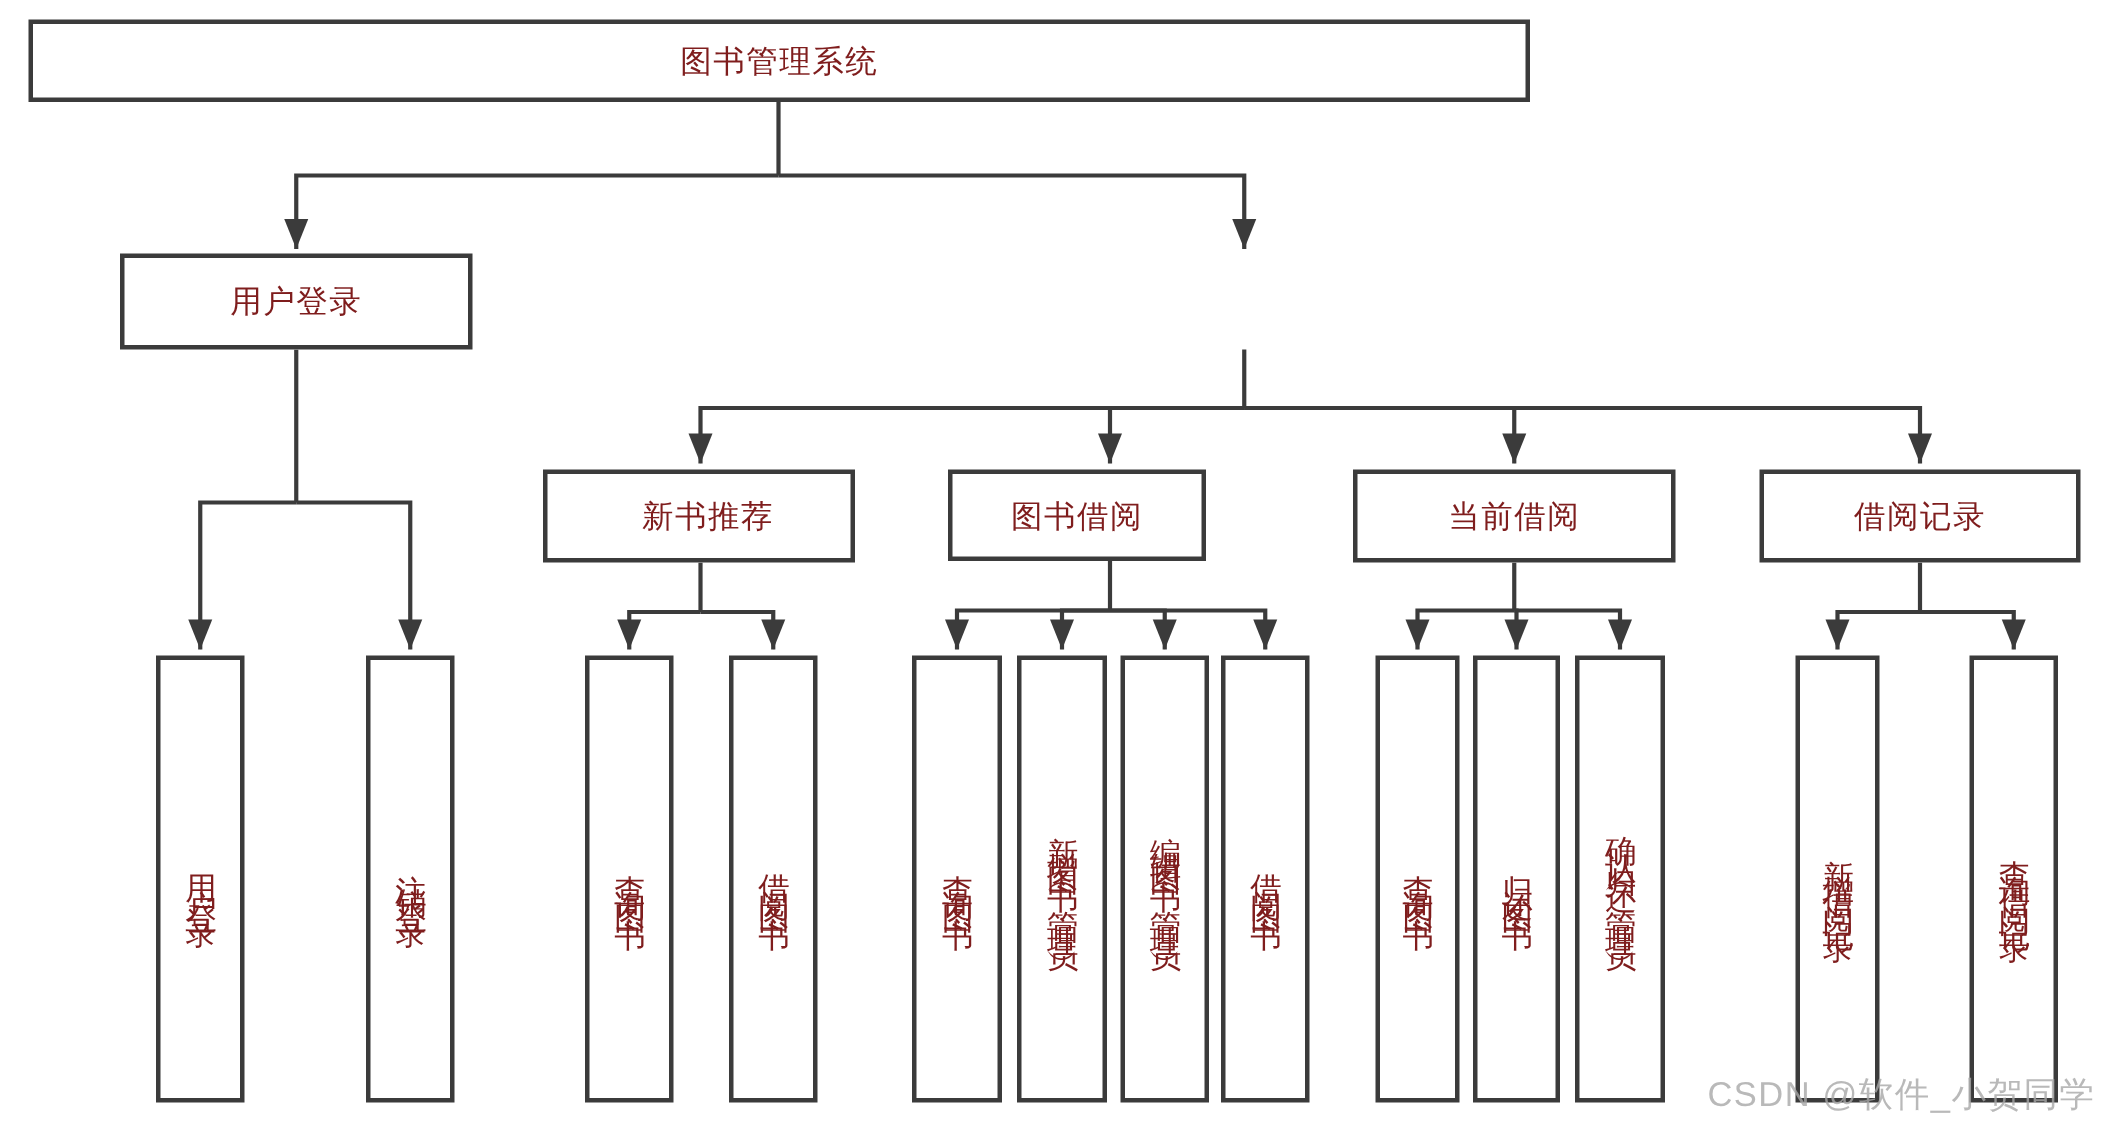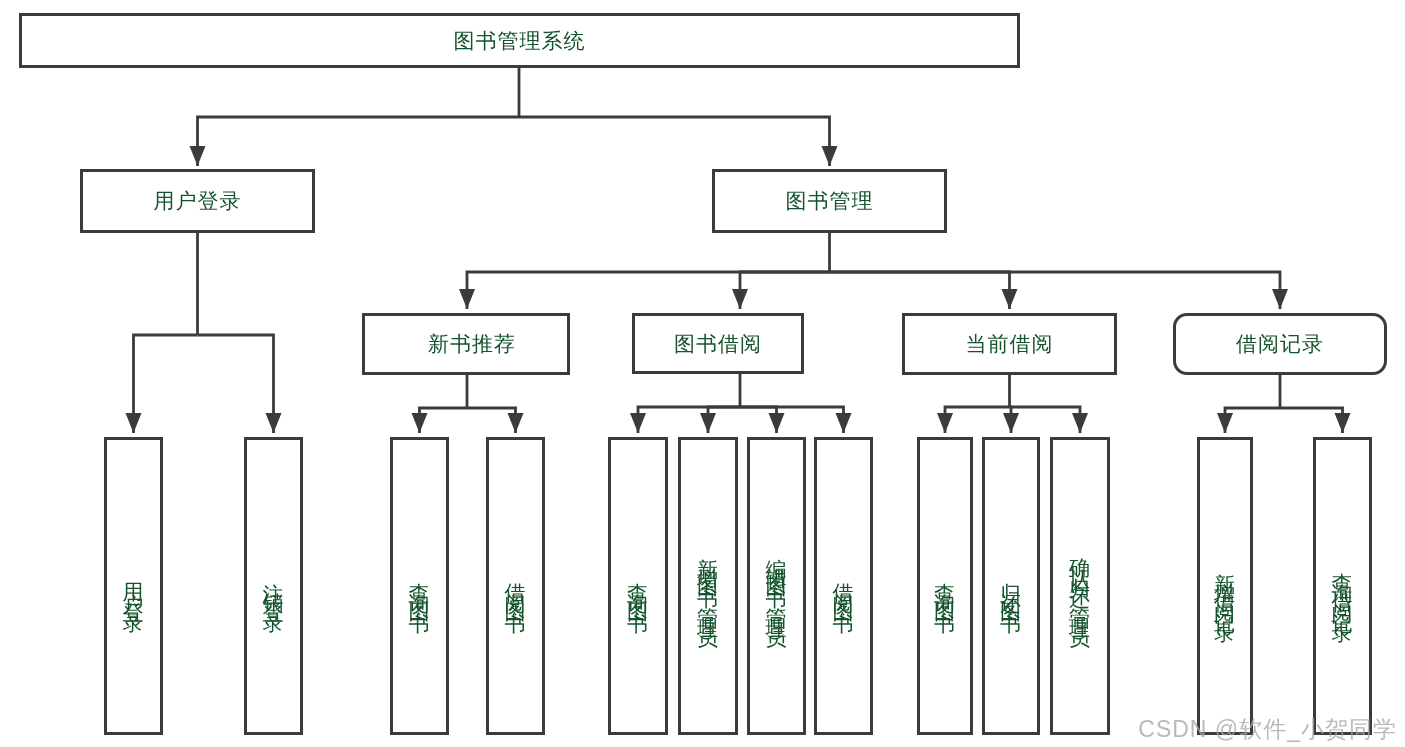--- a/index.html
+++ b/index.html
@@ -18,21 +18,21 @@
     pointer-events: none;
   }
   .box {
     position: absolute;
     box-sizing: border-box;
     border: 3px solid #3b3b3b;
     background: #ffffff;
     display: flex;
     align-items: center;
     justify-content: center;
-    color: #14532d;
+    color: #7f1d1d;
     font-size: 21px;
     letter-spacing: 1px;
     z-index: 2;
   }
   .vbox span {
     writing-mode: vertical-rl;
     text-orientation: mixed;
     letter-spacing: 10px;
     line-height: 1;
     white-space: nowrap;
@@ -96,34 +96,31 @@
     </g>
   </svg>
 
   <div class="box" style="left:19px; top:13px; width:1001px; height:55px;">
     <span>图书管理系统</span>
   </div>
 
   <div class="box" style="left:80px; top:169px; width:235px; height:64px;">
     <span>用户登录</span>
   </div>
-  <div class="box" style="left:712px; top:169px; width:235px; height:64px;">
-    <span>图书管理</span>
-  </div>
 
   <div class="box" style="left:362px; top:313px; width:208px; height:62px;padding-left:12px;">
     <span>新书推荐</span>
   </div>
   <div class="box" style="left:632px; top:313px; width:172px; height:61px;">
     <span>图书借阅</span>
   </div>
   <div class="box" style="left:902px; top:313px; width:215px; height:62px;">
     <span>当前借阅</span>
   </div>
-  <div class="box" style="left:1173px; top:313px; width:214px; height:62px;border-radius:14px;">
+  <div class="box" style="left:1173px; top:313px; width:214px; height:62px;">
     <span>借阅记录</span>
   </div>
 
   <div class="box vbox" style="left:104px; top:437px; width:59px; height:298px;">
     <span>用户登录</span>
   </div>
   <div class="box vbox" style="left:244px; top:437px; width:59px; height:298px;">
     <span>注销登录</span>
   </div>
 

